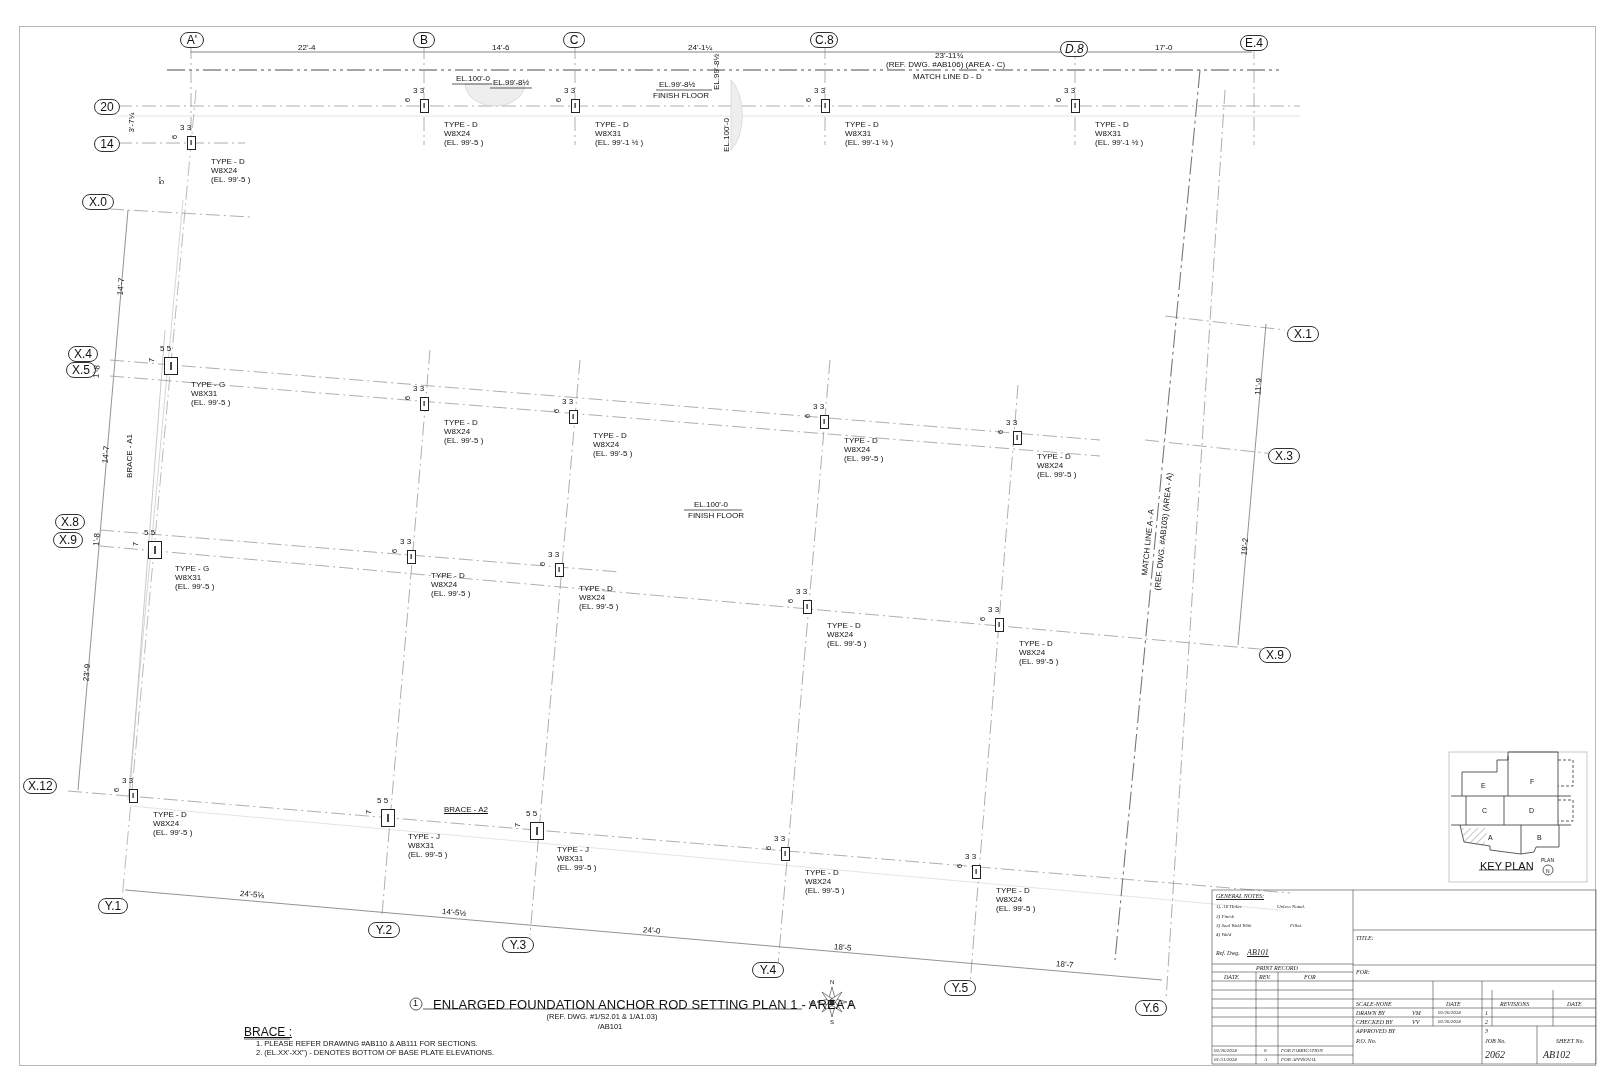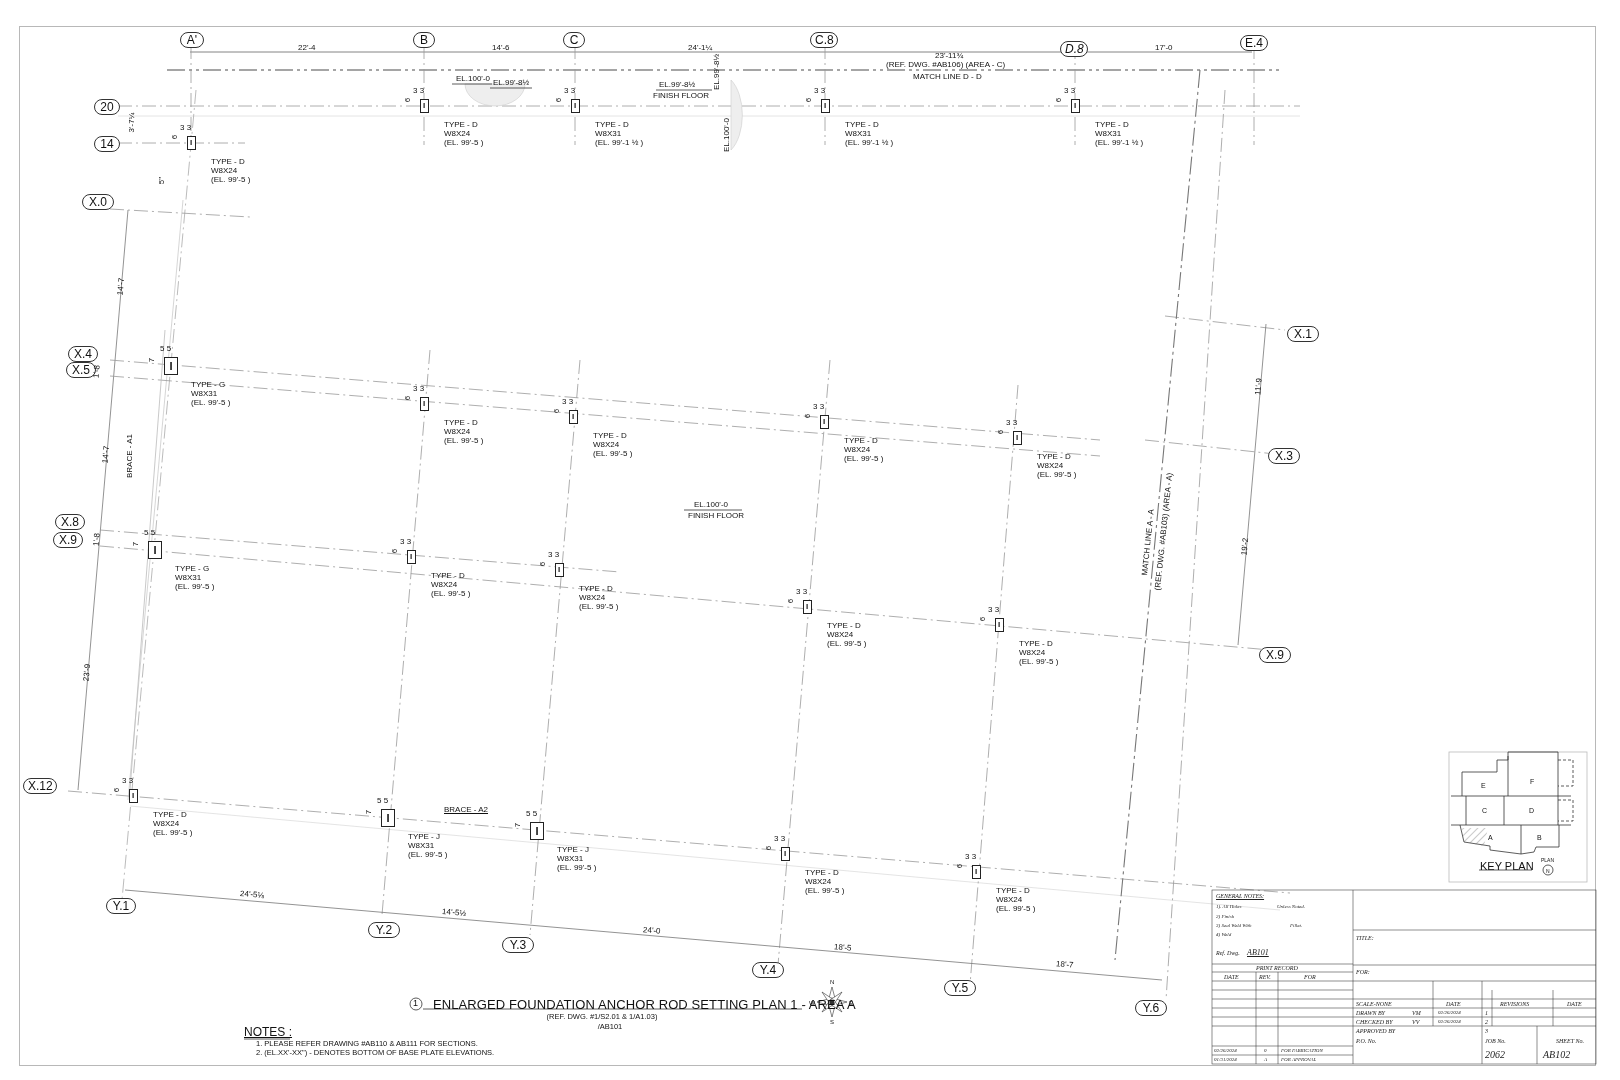--- a/index.html
+++ b/index.html
@@ -154,21 +154,21 @@
 <div class="bubble" style="left:68px;top:346px;width:20px;">X.4</div>
 <div class="bubble" style="left:66px;top:362px;width:20px;">X.5</div>
 <div class="bubble" style="left:55px;top:514px;width:20px;">X.8</div>
 <div class="bubble" style="left:53px;top:532px;width:20px;">X.9</div>
 <div class="bubble" style="left:23px;top:778px;width:24px;">X.12</div>
 
 <div class="bubble" style="left:1287px;top:326px;width:22px;">X.1</div>
 <div class="bubble" style="left:1268px;top:448px;width:22px;">X.3</div>
 <div class="bubble" style="left:1259px;top:647px;width:22px;">X.9</div>
 
-<div class="bubble" style="left:98px;top:898px;width:20px;margin-left:8px;">Y.1</div>
+<div class="bubble" style="left:98px;top:898px;width:20px;">Y.1</div>
 <div class="bubble" style="left:368px;top:922px;width:22px;">Y.2</div>
 <div class="bubble" style="left:502px;top:937px;width:22px;">Y.3</div>
 <div class="bubble" style="left:752px;top:962px;width:22px;">Y.4</div>
 <div class="bubble" style="left:944px;top:980px;width:22px;">Y.5</div>
 <div class="bubble" style="left:1135px;top:1000px;width:22px;">Y.6</div>
 
 <div class="dim" style="left:298px;top:43px;">22'-4</div>
 <div class="dim" style="left:492px;top:43px;">14'-6</div>
 <div class="dim" style="left:688px;top:43px;">24'-1¼</div>
 <div class="dim" style="left:935px;top:43px;margin-top:8px;">23'-11¾</div>
@@ -368,21 +368,21 @@
 
 <div class="lbl" style="left:413px;top:999px;font-size:9px;">1</div>
 <div class="title-main">ENLARGED FOUNDATION ANCHOR ROD SETTING PLAN 1 - AREA A</div>
 <div class="title-sub" style="left:452px;top:1012px;">(REF. DWG. #1/S2.01 &amp; 1/A1.03)</div>
 <div class="title-sub" style="left:460px;top:1022px;">/AB101</div>
 <div class="lbl" style="left:830px;top:978px;font-size:6px;">N</div>
 <div class="lbl" style="left:830px;top:1018px;font-size:6px;">S</div>
 <div class="lbl" style="left:849px;top:999px;font-size:6px;">E</div>
 <div class="lbl" style="left:809px;top:999px;font-size:6px;">W</div>
 
-<div class="notes-h">NOTES :</div>
+<div class="notes-h">BRACE :</div>
 <div class="note" style="top:1039px;">1. PLEASE REFER DRAWING #AB110 &amp; AB111 FOR SECTIONS.</div>
 <div class="note" style="top:1048px;">2. (EL.XX'-XX") - DENOTES BOTTOM OF BASE PLATE ELEVATIONS.</div>
 
 <div class="keyplan-lbl" style="left:1481px;top:782px;">E</div>
 <div class="keyplan-lbl" style="left:1530px;top:778px;">F</div>
 <div class="keyplan-lbl" style="left:1482px;top:807px;">C</div>
 <div class="keyplan-lbl" style="left:1529px;top:807px;">D</div>
 <div class="keyplan-lbl" style="left:1488px;top:834px;">A</div>
 <div class="keyplan-lbl" style="left:1537px;top:834px;">B</div>
 <div class="lbl" style="left:1480px;top:862px;font-size:11px;">KEY PLAN</div>

